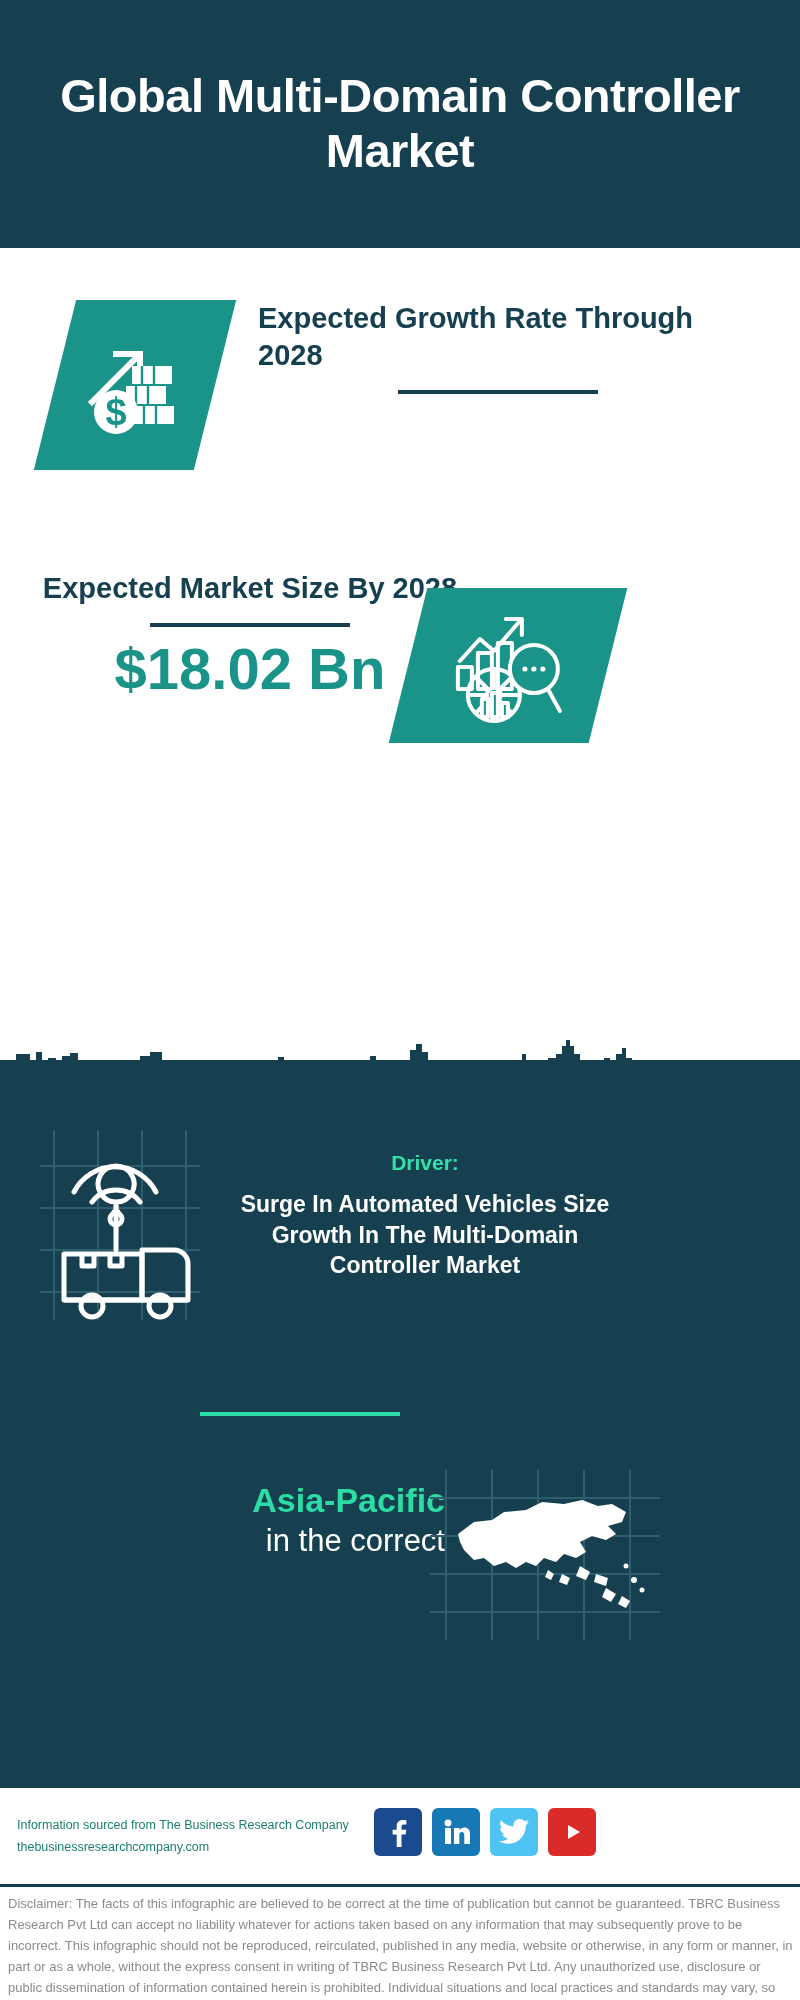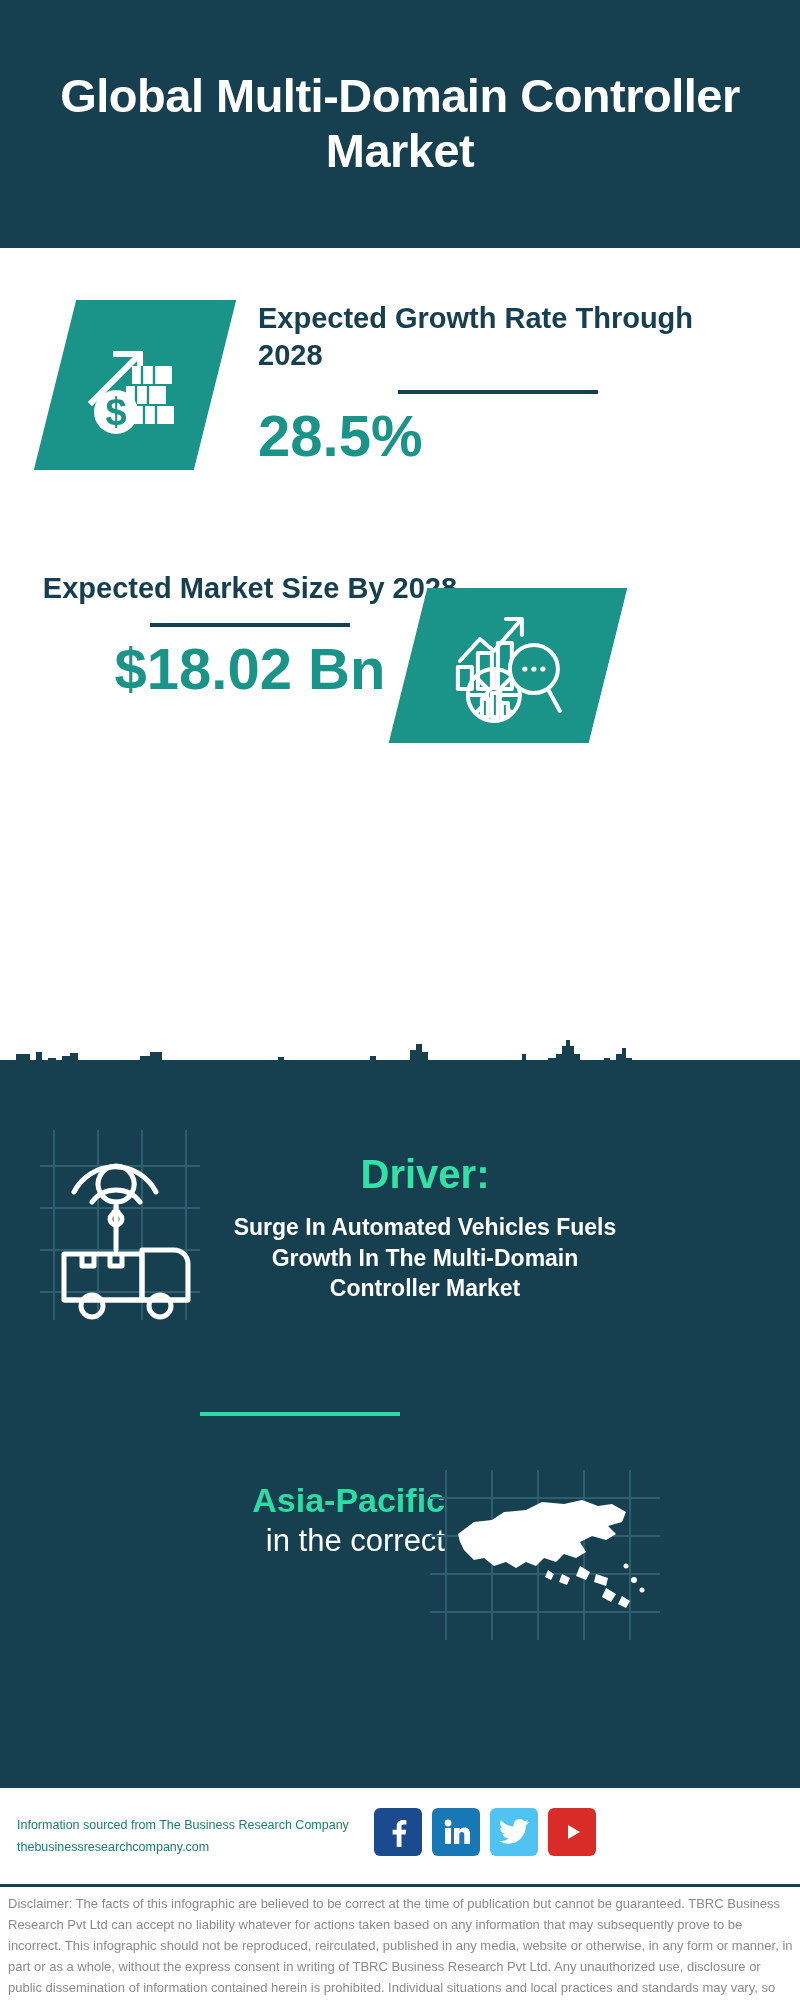--- a/index.html
+++ b/index.html
@@ -65,21 +65,21 @@
     position:absolute; left:0; top:1060px; width:800px; height:330px;
     background:#16404f;
   }
 
   .grid-bg { position:absolute; }
 
   .driver-block {
     position:absolute; left:215px; top:1150px; width:420px; text-align:center;
   }
   .driver-title {
-    color:#33e0a8; font-weight:bold; font-size:40px; line-height:1.2;
+    color:#33e0a8; font-weight:bold; font-size:21px; line-height:1.2;
     margin-bottom:14px;
   }
   .driver-text {
     color:#ffffff; font-weight:bold; font-size:23px; line-height:1.33;
   }
 
   .divider-rule {
     position:absolute; left:200px; top:1412px; width:200px; height:4px;
     background:#2ddba4;
   }
@@ -158,21 +158,20 @@
           <line x1="76" y1="76" x2="76" y2="94"></line>
       </g>
       <circle cx="36" cy="82" r="22" fill="#ffffff"></circle>
       <text x="36" y="95" font-size="38" font-weight="bold" fill="#1a9389" text-anchor="middle" font-family="Liberation Sans, sans-serif">$</text>
     </svg>
   </div>
 
   <div class="stat1-text">
     <div class="stat-label">Expected Growth Rate Through 2028</div>
     <div class="stat-rule"></div>
-    <div class="stat-value">28.5%</div>
   </div>
 
   <div class="stat2-text">
     <div class="stat-label">Expected Market Size By 2028</div>
     <div class="stat-rule"></div>
     <div class="stat-value">$18.02 Bn</div>
   </div>
 
   <div class="para stat2-icon">
     <svg width="120" height="118" viewBox="0 0 120 118">
@@ -255,21 +254,21 @@
       <line x1="16" y1="160" x2="140" y2="160"></line>
       <circle cx="44" cy="166" r="11"></circle>
       <circle cx="112" cy="166" r="11"></circle>
       <path d="M34,114 v12 h12 v-12"></path>
       <path d="M62,114 v12 h12 v-12"></path>
     </g>
   </svg>
 
   <div class="driver-block">
     <div class="driver-title">Driver:</div>
-    <div class="driver-text">Surge In Automated Vehicles Fuels Growth In The Multi-Domain Controller Market</div>
+    <div class="driver-text">Surge In Automated Vehicles Size Growth In The Multi-Domain Controller Market</div>
   </div>
 
   <div class="divider-rule"></div>
 
   <div class="region-block">
     <div class="region-name">Asia-Pacific</div>
     <div class="region-sub">in the correct</div>
   </div>
 
   <div class="map-wrap">

